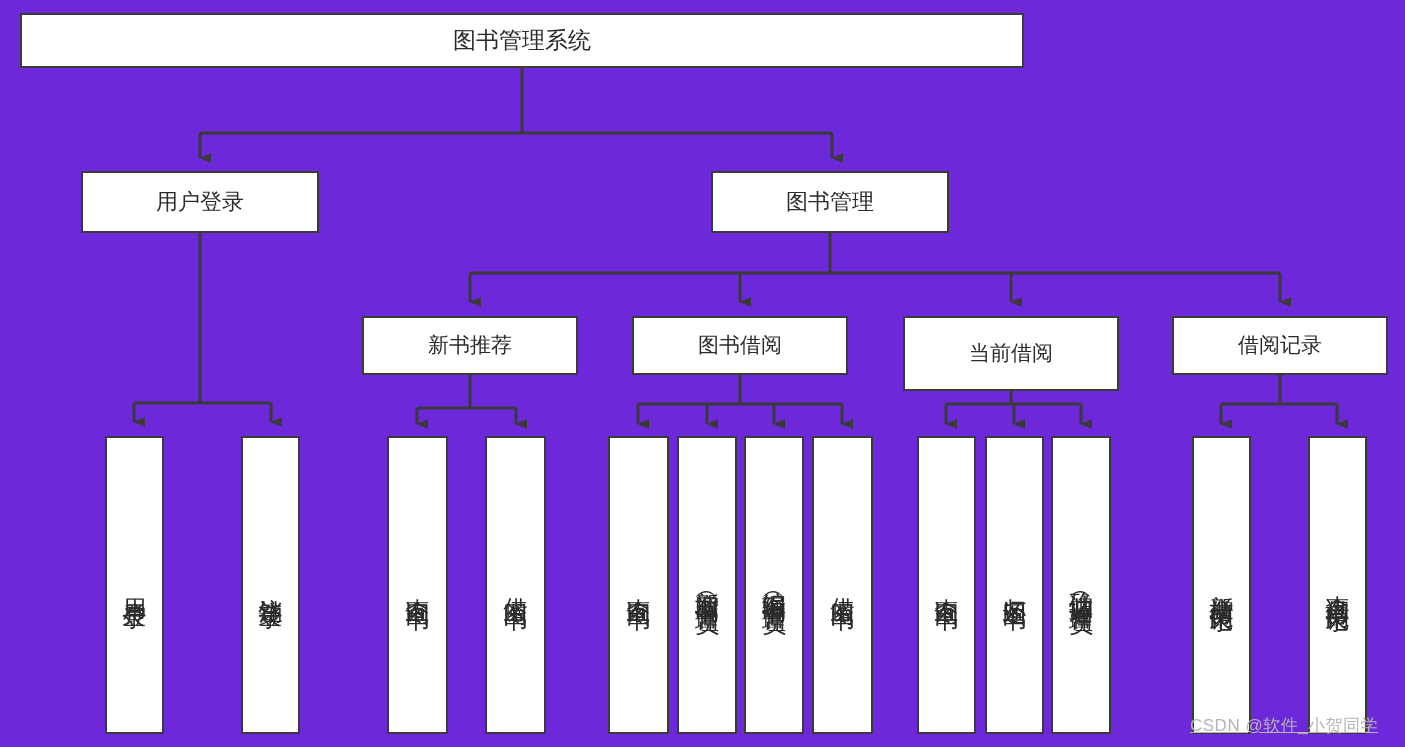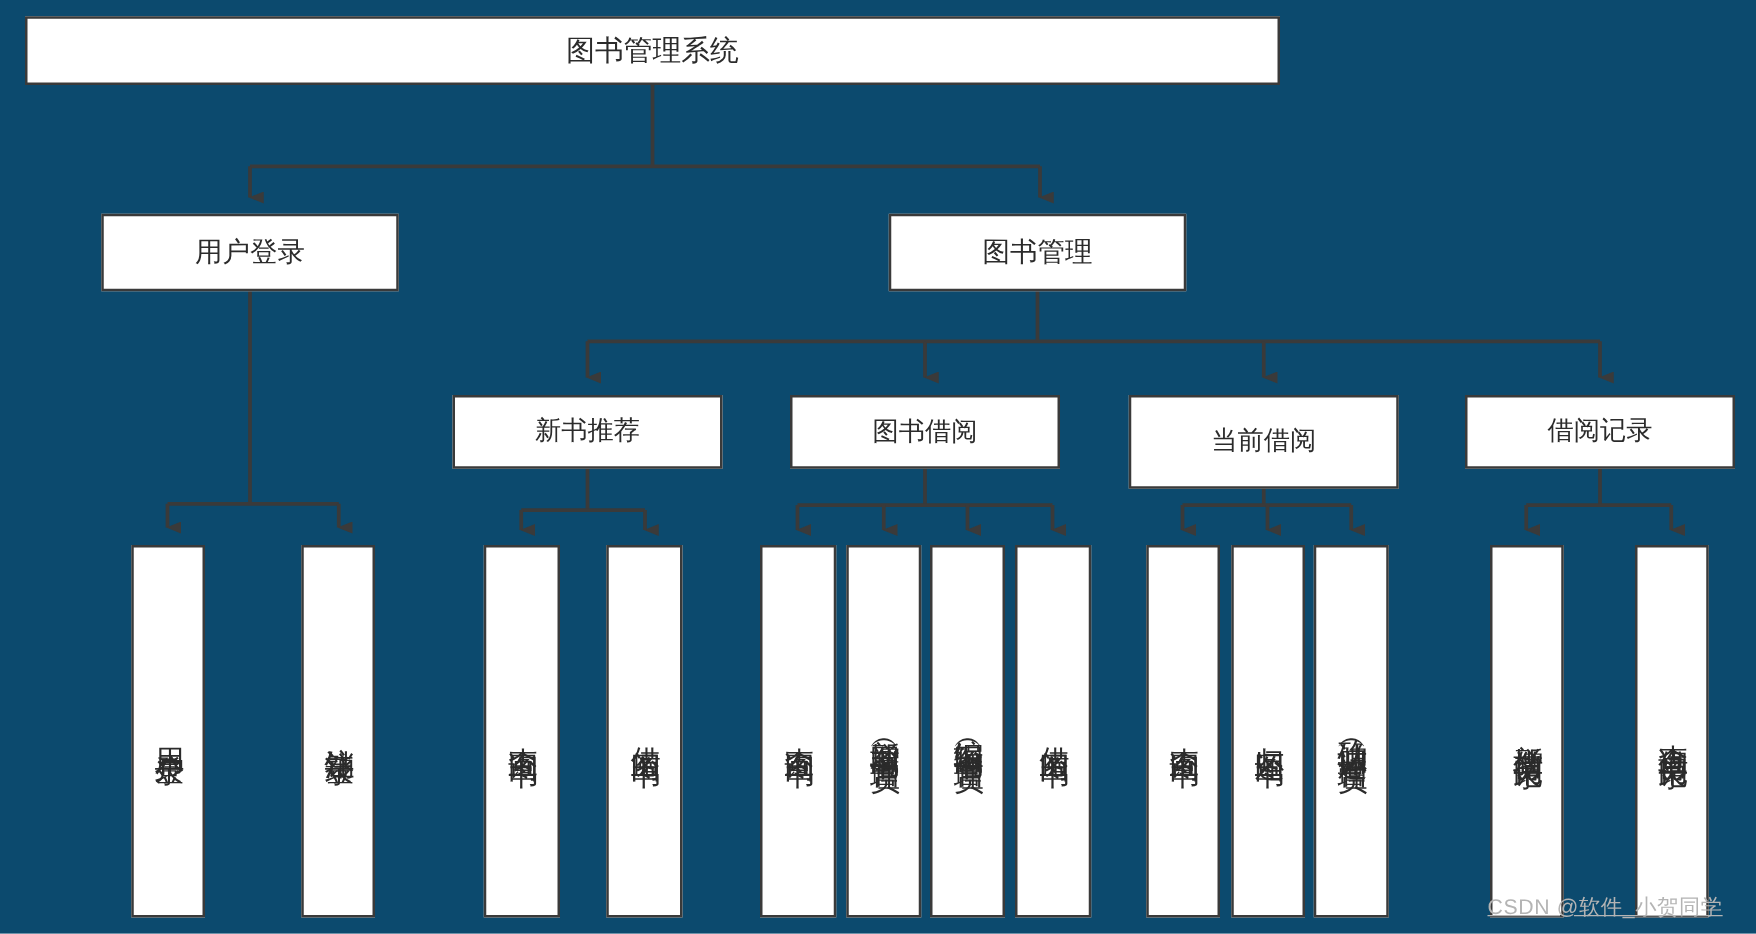--- a/index.html
+++ b/index.html
@@ -7,21 +7,21 @@
     padding: 0;
     background: #ffffff;
   }
   body {
     font-family: "Liberation Sans", "DejaVu Sans", sans-serif;
   }
   #canvas {
     position: relative;
     width: 1405px;
     height: 747px;
-    background: #0c4a6e;
+    background: #6d28d9;
     overflow: hidden;
   }
   #wires {
     position: absolute;
     left: 0;
     top: 0;
     width: 1405px;
     height: 747px;
     pointer-events: none;
   }
@@ -131,21 +131,21 @@
   <div class="node lvl1" style="left: 81px; top: 171px; width: 238px; height: 62px;">
     <span class="node-label">用户登录</span>
   </div>
   <div class="node lvl1" style="left: 711px; top: 171px; width: 238px; height: 62px;">
     <span class="node-label">图书管理</span>
   </div>
 
   <div class="node lvl2" style="left: 362px; top: 316px; width: 216px; height: 59px;">
     <span class="node-label">新书推荐</span>
   </div>
-  <div class="node lvl2" style="left: 632px; top: 316px; width: 216px; height: 59px; font-family: Liberation Serif, serif;">
+  <div class="node lvl2" style="left: 632px; top: 316px; width: 216px; height: 59px;">
     <span class="node-label">图书借阅</span>
   </div>
   <div class="node lvl2" style="left: 903px; top: 316px; width: 216px; height: 75px;">
     <span class="node-label">当前借阅</span>
   </div>
   <div class="node lvl2" style="left: 1172px; top: 316px; width: 216px; height: 59px;">
     <span class="node-label">借阅记录</span>
   </div>
 
   <div class="node leaf" style="left: 105px; top: 436px; width: 59px; height: 298px;">

